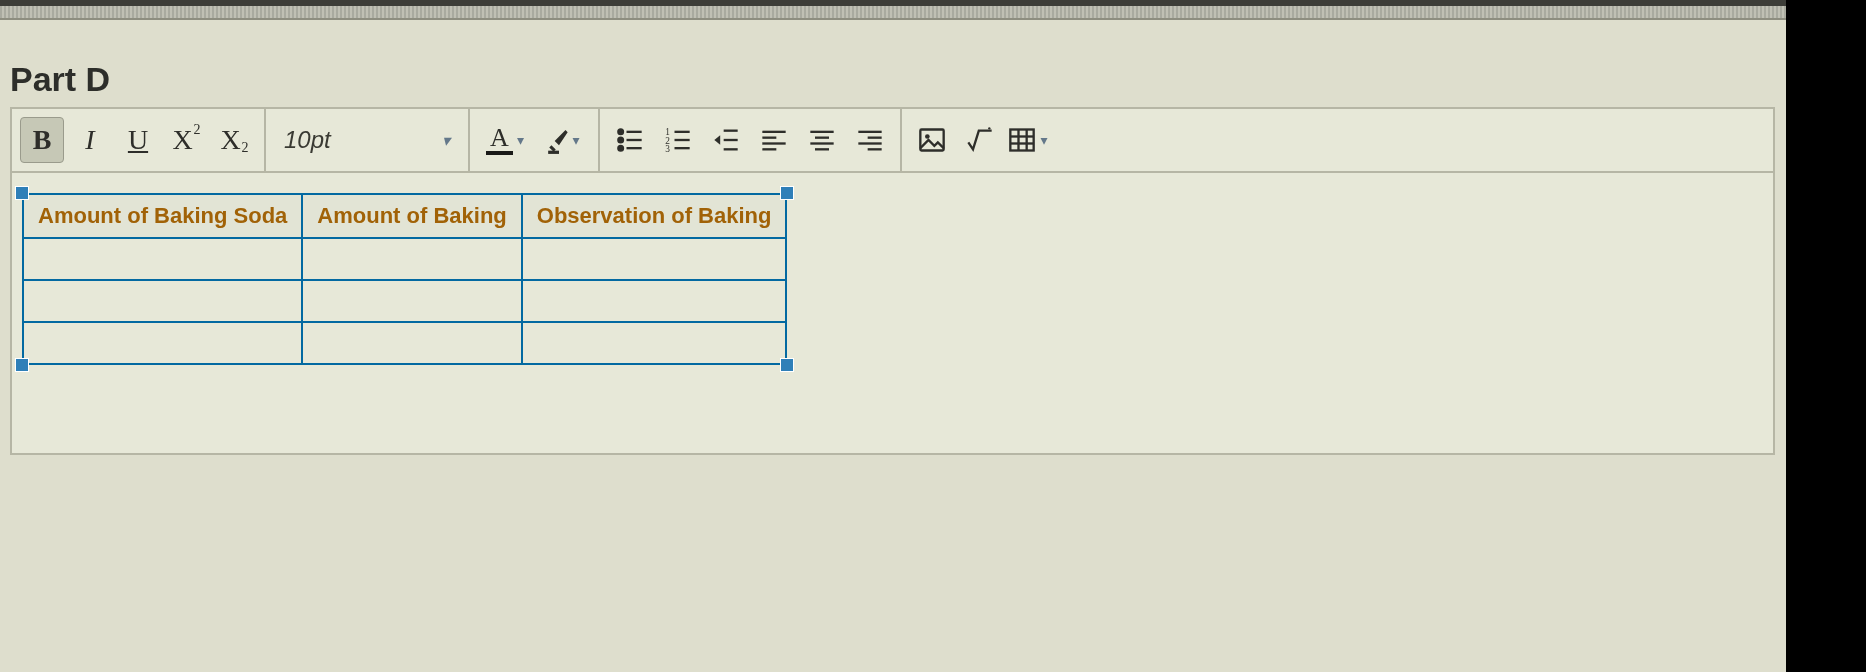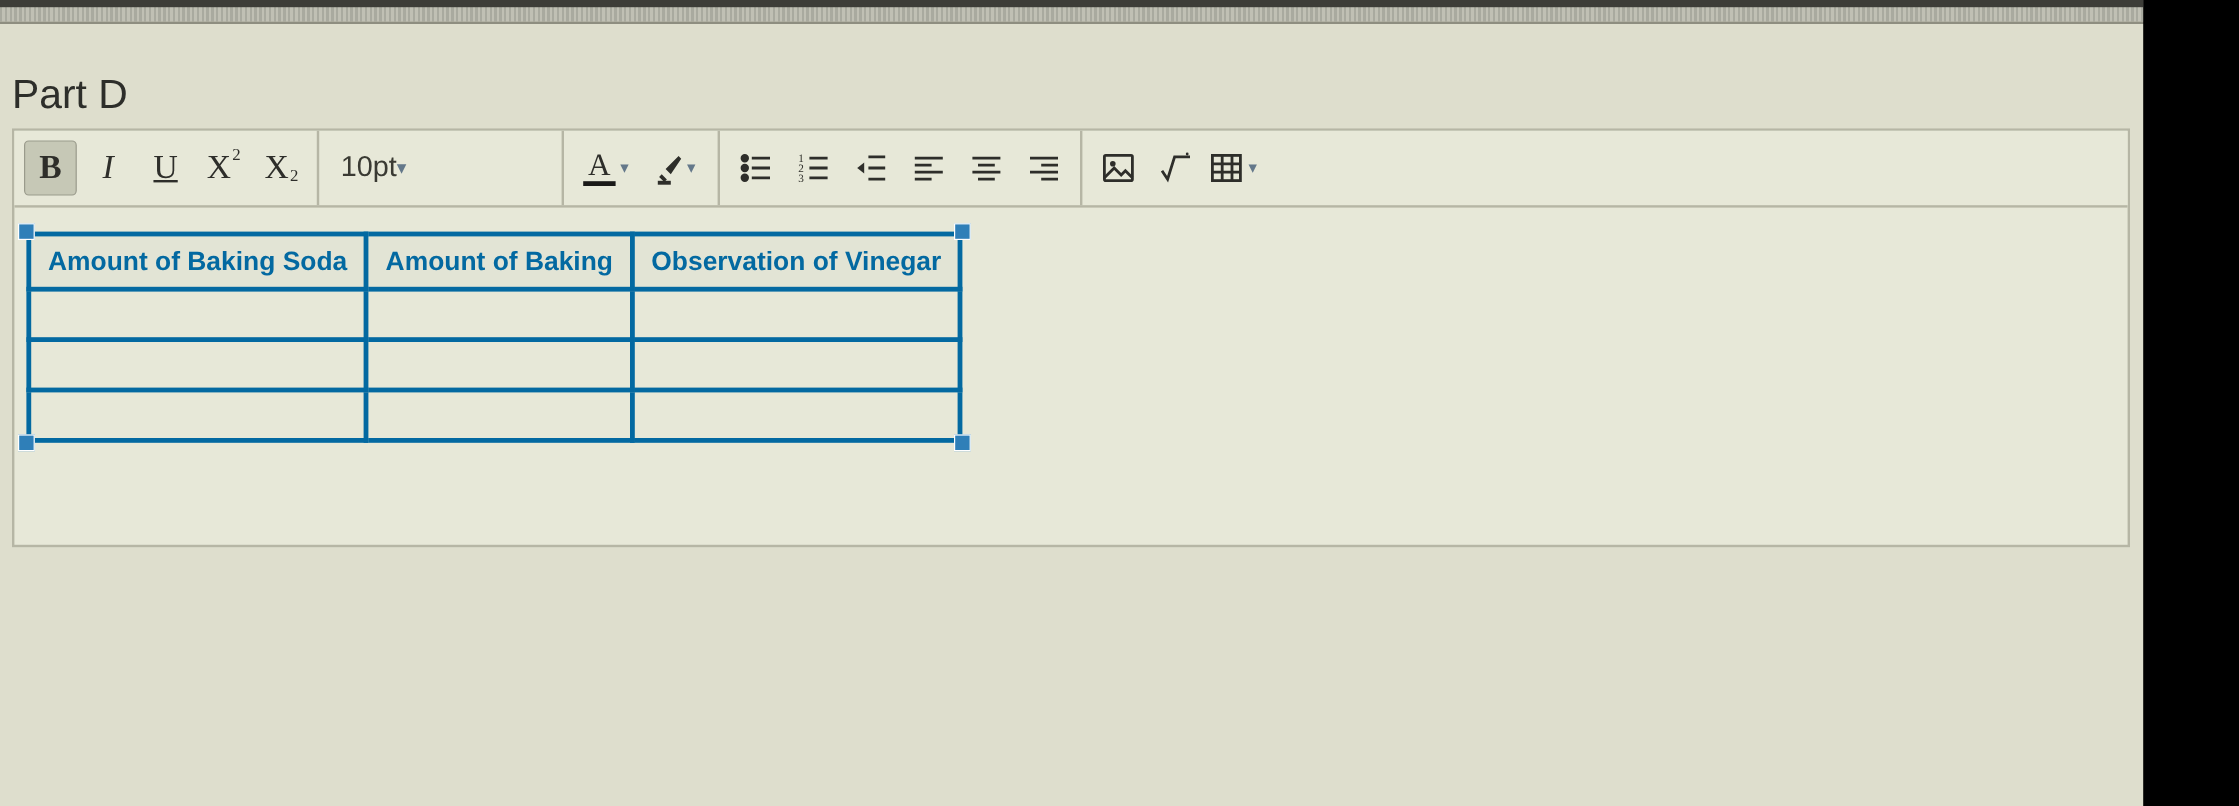--- a/index.html
+++ b/index.html
@@ -23,21 +23,21 @@
     width: 100%;
     background: repeating-linear-gradient(90deg, #a9aa9f 0 2px, #c0c0b4 2px 4px);
     border-bottom: 2px solid #8e8e80;
   }
   .content {
     padding: 40px 20px 0 10px;
     width: 1780px;
   }
   .heading {
     font-size: 34px;
-    font-weight: normal;
+    font-weight: bold;
     color: #2d2e2a;
     margin: 0 0 8px 0;
   }
   .instructions {
     font-size: 32px;
     color: #363730;
     line-height: 1.35;
     margin: 0 0 16px 0;
     max-width: 1740px;
   }
@@ -79,28 +79,29 @@
     background: #c6c8b6;
     border: 1px solid #9a9b8c;
   }
   .tb-btn.italic { font-style: italic; }
   .tb-btn.under { text-decoration: underline; }
   .tb-btn .sup { font-size: 14px; position: relative; top: -10px; left: 1px; }
   .tb-btn .sub { font-size: 14px; position: relative; top: 8px; left: 1px; }
   .font-size-sel {
     display: flex;
     align-items: center;
-    justify-content: flex-start;
+    justify-content: space-between;
     width: 190px;
     height: 46px;
     padding: 0 12px;
     font-size: 24px;
     color: #3a3a33;
     cursor: pointer;
     font-family: Arial, sans-serif;
+    font-style: italic;
   }
   .chev {
     font-size: 16px;
     color: #64788a;
   }
   .color-btn {
     min-width: 54px;
   }
   .color-A {
     font-family: "Times New Roman", serif;
@@ -133,24 +134,24 @@
   .data-table-wrap {
     position: relative;
     display: inline-block;
   }
   .data-table {
     border-collapse: collapse;
     border: 2px dashed #6fa0c6;
     background: transparent;
   }
   .data-table th, .data-table td {
-    border: 4px solid #0369a1;
+    border: 2px solid #0369a1;
     padding: 8px 14px;
     font-size: 22px;
-    color: #0369a1;
+    color: #a16207;
     text-align: right;
     height: 42px;
   }
   .data-table th {
     font-weight: bold;
     background: rgba(200,210,200,0.15);
   }
   .data-table td { min-width: 180px; }
   .sel-handle {
     position: absolute;
@@ -338,21 +339,21 @@
         <div class="data-table-wrap">
           <div class="sel-handle h-tl"></div>
           <div class="sel-handle h-tr"></div>
           <div class="sel-handle h-bl"></div>
           <div class="sel-handle h-br"></div>
           <table class="data-table">
             <thead>
               <tr>
                 <th>Amount of Baking Soda</th>
                 <th>Amount of Baking</th>
-                <th>Observation of Vinegar</th>
+                <th>Observation of Baking</th>
               </tr>
             </thead>
             <tbody>
               <tr>
                 <td></td>
                 <td></td>
                 <td></td>
               </tr>
               <tr>
                 <td></td>

